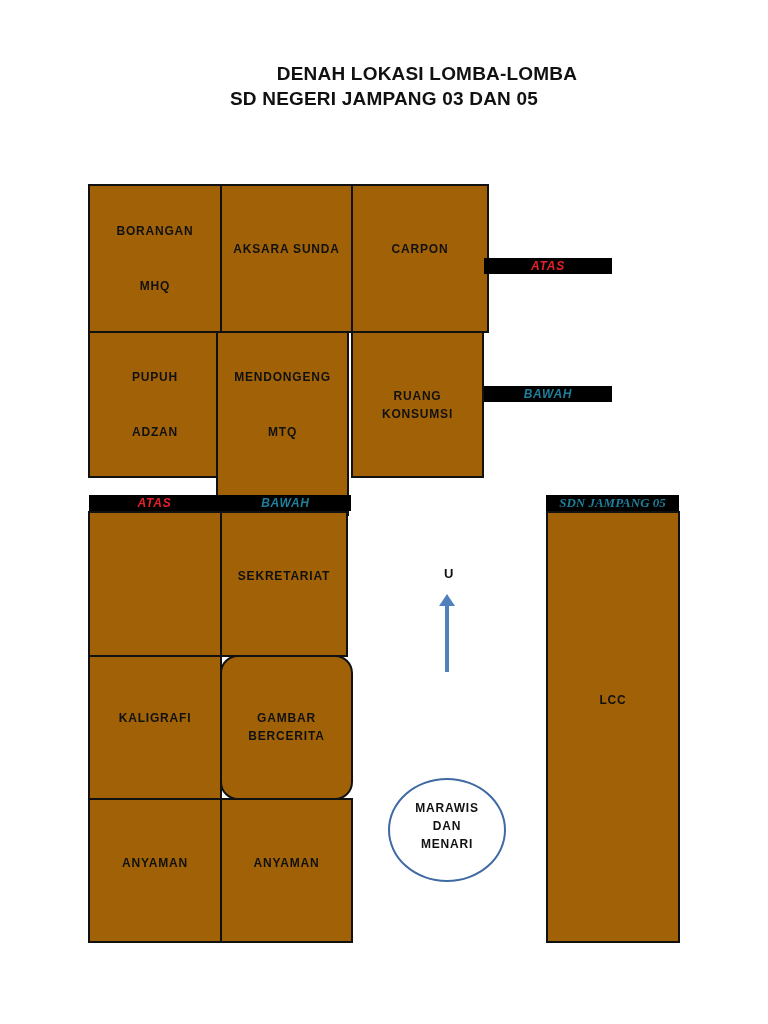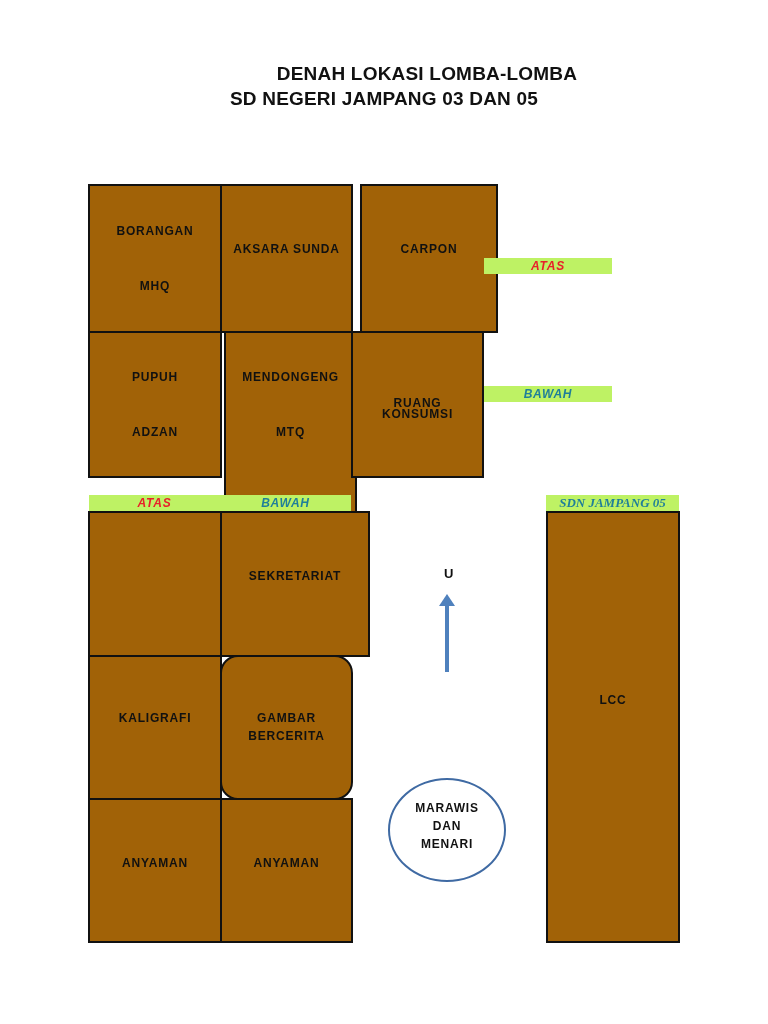--- a/index.html
+++ b/index.html
@@ -8,21 +8,21 @@
     .title { position: absolute; left: 0; width: 768px; text-align: center;
              font-weight: bold; font-size: 19px; letter-spacing: 0.2px; }
     .title.l1 { top: 63px; margin-left: 43px; }
     .title.l2 { top: 88px; }
 
     .cell { position: absolute; box-sizing: border-box; border: 2px solid #111;
             background: #a16207; }
     .lbl { position: absolute; left: 0; right: 0; text-align: center;
            font-weight: bold; font-size: 12px; letter-spacing: 0.8px; line-height: 18px; }
 
-    .band { position: absolute; background: #bef264; height: 16px;
+    .band { position: absolute; background: #000000; height: 16px;
             font-weight: bold; font-style: italic; font-size: 12px; line-height: 16px;
             text-align: center; letter-spacing: 0.8px; }
     .red { color: #e8202a; }
     .teal { color: #1f7f9a; }
 
     .ellipse { position: absolute; left: 388px; top: 778px; width: 118px; height: 104px;
                box-sizing: border-box; border: 2px solid #3f6aa3; border-radius: 50%; }
   </style>
 </head>
 <body>
@@ -32,47 +32,47 @@
 
 <div>
 
   <div class="cell" style="left:88px;top:184px;width:134px;height:149px;">
     <div class="lbl" style="top:36px;">BORANGAN</div>
     <div class="lbl" style="top:91px;">MHQ</div>
   </div>
   <div class="cell" style="left:220px;top:184px;width:133px;height:149px;">
     <div class="lbl" style="top:54px;">AKSARA SUNDA</div>
   </div>
-  <div class="cell" style="left:360px;top:184px;width:138px;height:149px;">
+  <div class="cell" style="left:351px;top:184px;width:138px;height:149px;">
     <div class="lbl" style="top:54px;">CARPON</div>
   </div>
 
   <div class="cell" style="left:88px;top:331px;width:134px;height:147px;">
     <div class="lbl" style="top:35px;">PUPUH</div>
     <div class="lbl" style="top:90px;">ADZAN</div>
   </div>
-  <div class="cell" style="left:224px;top:331px;width:133px;height:185px;">
+  <div class="cell" style="left:216px;top:331px;width:133px;height:185px;">
     <div class="lbl" style="top:35px;">MENDONGENG</div>
     <div class="lbl" style="top:90px;">MTQ</div>
   </div>
   <div class="cell" style="left:351px;top:331px;width:133px;height:147px;">
-    <div class="lbl" style="top:61px;">RUANG</div>
+    <div class="lbl" style="top:54px;">RUANG</div>
     <div class="lbl" style="top:72px;">KONSUMSI</div>
   </div>
 </div>
 
 <div class="band red" style="left:484px;top:258px;width:128px;">ATAS</div>
 <div class="band teal" style="left:484px;top:386px;width:128px;">BAWAH</div>
 
 <div class="band red" style="left:89px;top:495px;width:131px;">ATAS</div>
 <div class="band teal" style="left:220px;top:495px;width:131px;">BAWAH</div>
 
 <div>
   <div class="cell" style="left:88px;top:511px;width:134px;height:146px;"></div>
-  <div class="cell" style="left:220px;top:511px;width:150px;height:146px;">
+  <div class="cell" style="left:220px;top:511px;width:128px;height:146px;">
     <div class="lbl" style="top:54px;">SEKRETARIAT</div>
   </div>
 
   <div class="cell" style="left:88px;top:655px;width:134px;height:145px;">
     <div class="lbl" style="top:52px;">KALIGRAFI</div>
   </div>
   <div class="cell" style="left:220px;top:655px;width:133px;height:145px;border-radius:18px;">
     <div class="lbl" style="top:52px;">GAMBAR</div>
     <div class="lbl" style="top:70px;">BERCERITA</div>
   </div>

